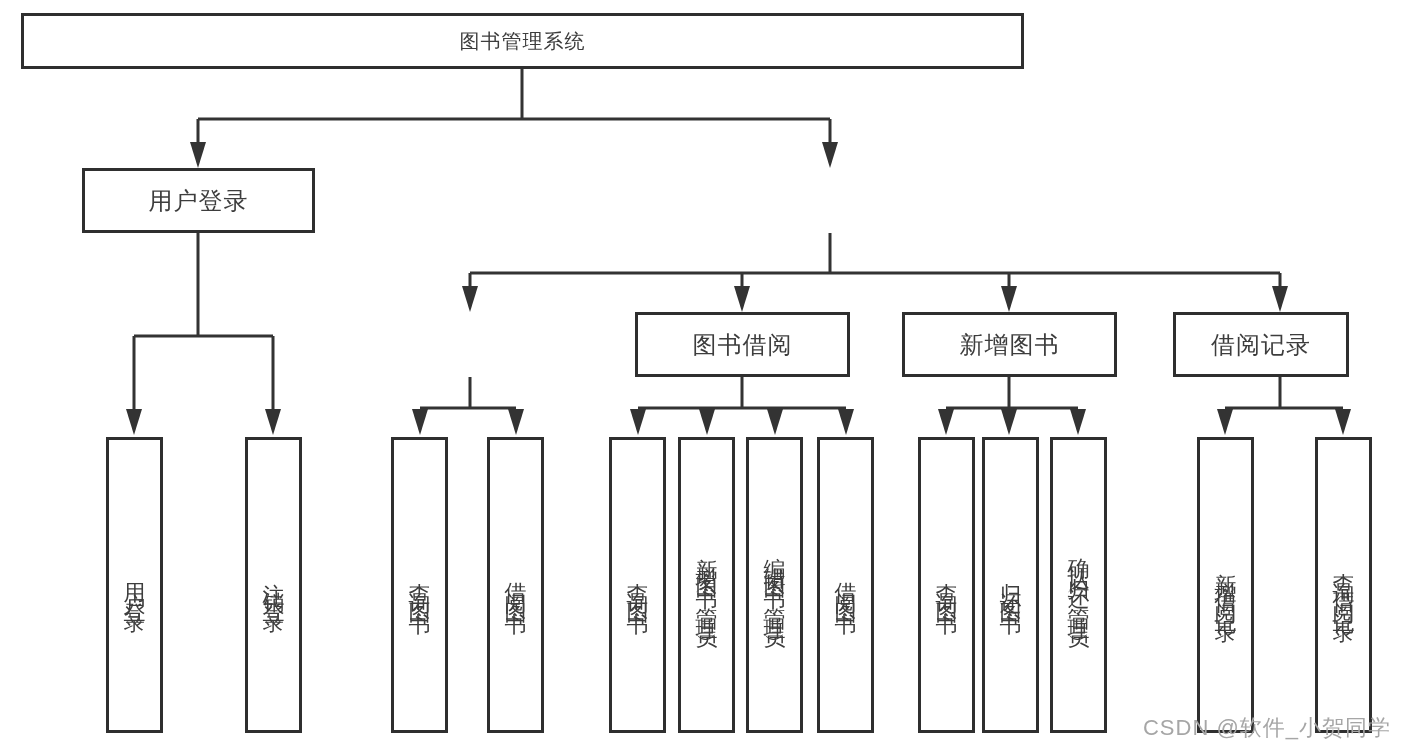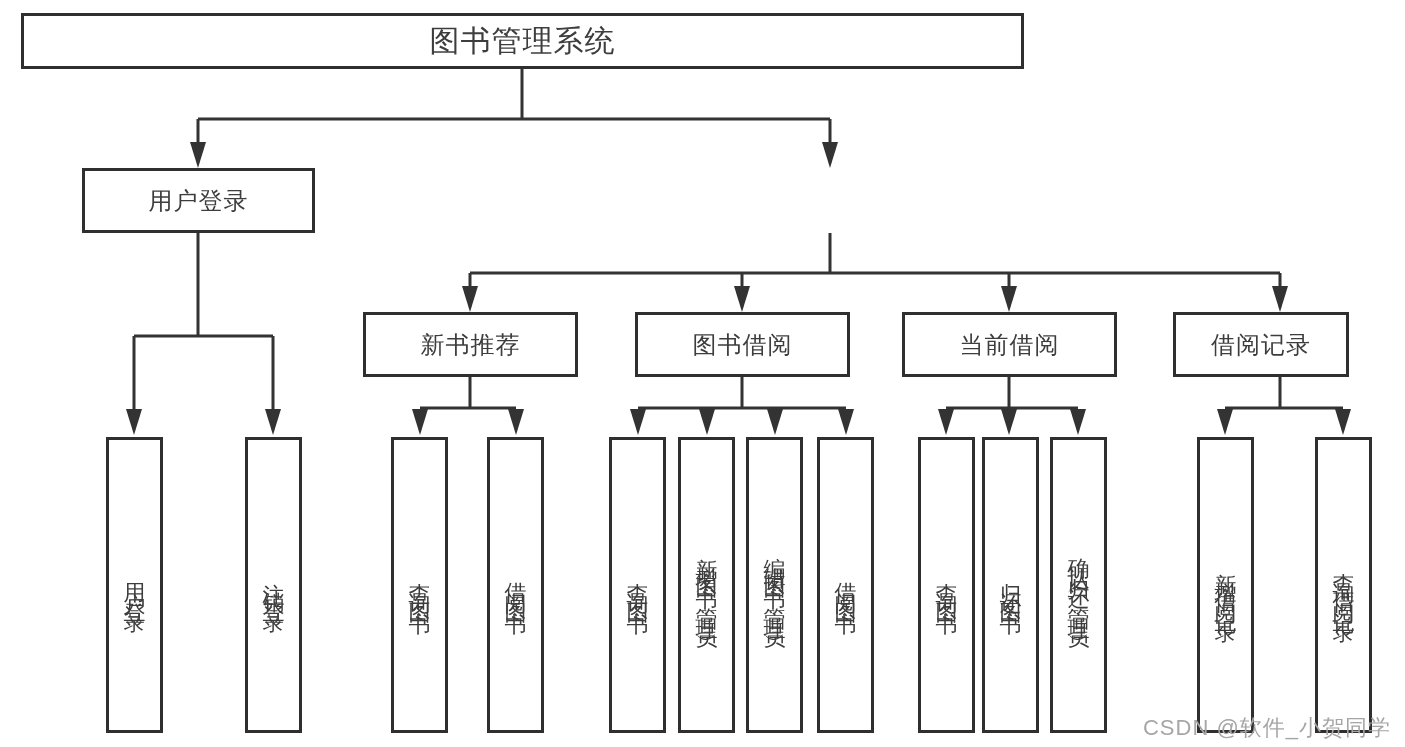--- a/index.html
+++ b/index.html
@@ -7,21 +7,21 @@
     position:relative;width:1405px;height:747px;background:#ffffff;overflow:hidden;
     font-family:"Liberation Sans","DejaVu Sans",sans-serif;
   }
   svg.connectors{position:absolute;left:0;top:0;pointer-events:none;}
   .node{
     position:absolute;box-sizing:border-box;background:#ffffff;
     border:3px solid #2f2f2f;color:#3d3d3d;
     display:flex;align-items:center;justify-content:center;
     font-size:24px;letter-spacing:1px;white-space:nowrap;
   }
-  .node.root{font-size:30px;text-align:center;}
+  .node.root{font-size:20px;text-align:center;}
   .vnode{
     position:absolute;box-sizing:border-box;background:#ffffff;
     border:3px solid #2f2f2f;color:#3d3d3d;
     display:flex;align-items:center;justify-content:center;
     writing-mode:vertical-rl;text-orientation:mixed;
     font-size:22px;letter-spacing:10px;line-height:1;
   }
   .watermark{
     position:absolute;right:14px;bottom:4px;
     font-size:22px;color:#a6a6a6;letter-spacing:1px;white-space:nowrap;
@@ -76,23 +76,22 @@
 
       <polygon points="1217,409 1233,409 1225,435"></polygon>
       <polygon points="1335,409 1351,409 1343,435"></polygon>
     </g>
   </svg>
 
   <div class="node root" style="left:21px;top:13px;width:1003px;height:56px;">图书管理系统</div>
 
   <div class="node" style="left:82px;top:168px;width:233px;height:65px;">用户登录</div>
 
-  <div class="node" style="left:363px;top:312px;width:215px;height:65px;">新书推荐</div>
   <div class="node" style="left:635px;top:312px;width:215px;height:65px;">图书借阅</div>
-  <div class="node" style="left:902px;top:312px;width:215px;height:65px;">当前借阅</div>
+  <div class="node" style="left:902px;top:312px;width:215px;height:65px;">新增图书</div>
   <div class="node" style="left:1173px;top:312px;width:176px;height:65px;">借阅记录</div>
 
   <div class="vnode" style="left:106px;top:437px;width:57px;height:296px;">用户登录</div>
   <div class="vnode" style="left:245px;top:437px;width:57px;height:296px;">注销登录</div>
 
   <div class="vnode" style="left:391px;top:437px;width:57px;height:296px;">查询图书</div>
   <div class="vnode" style="left:487px;top:437px;width:57px;height:296px;">借阅图书</div>
 
   <div class="vnode" style="left:609px;top:437px;width:57px;height:296px;">查询图书</div>
   <div class="vnode" style="left:678px;top:437px;width:57px;height:296px;">新增图书（管理员）</div>

